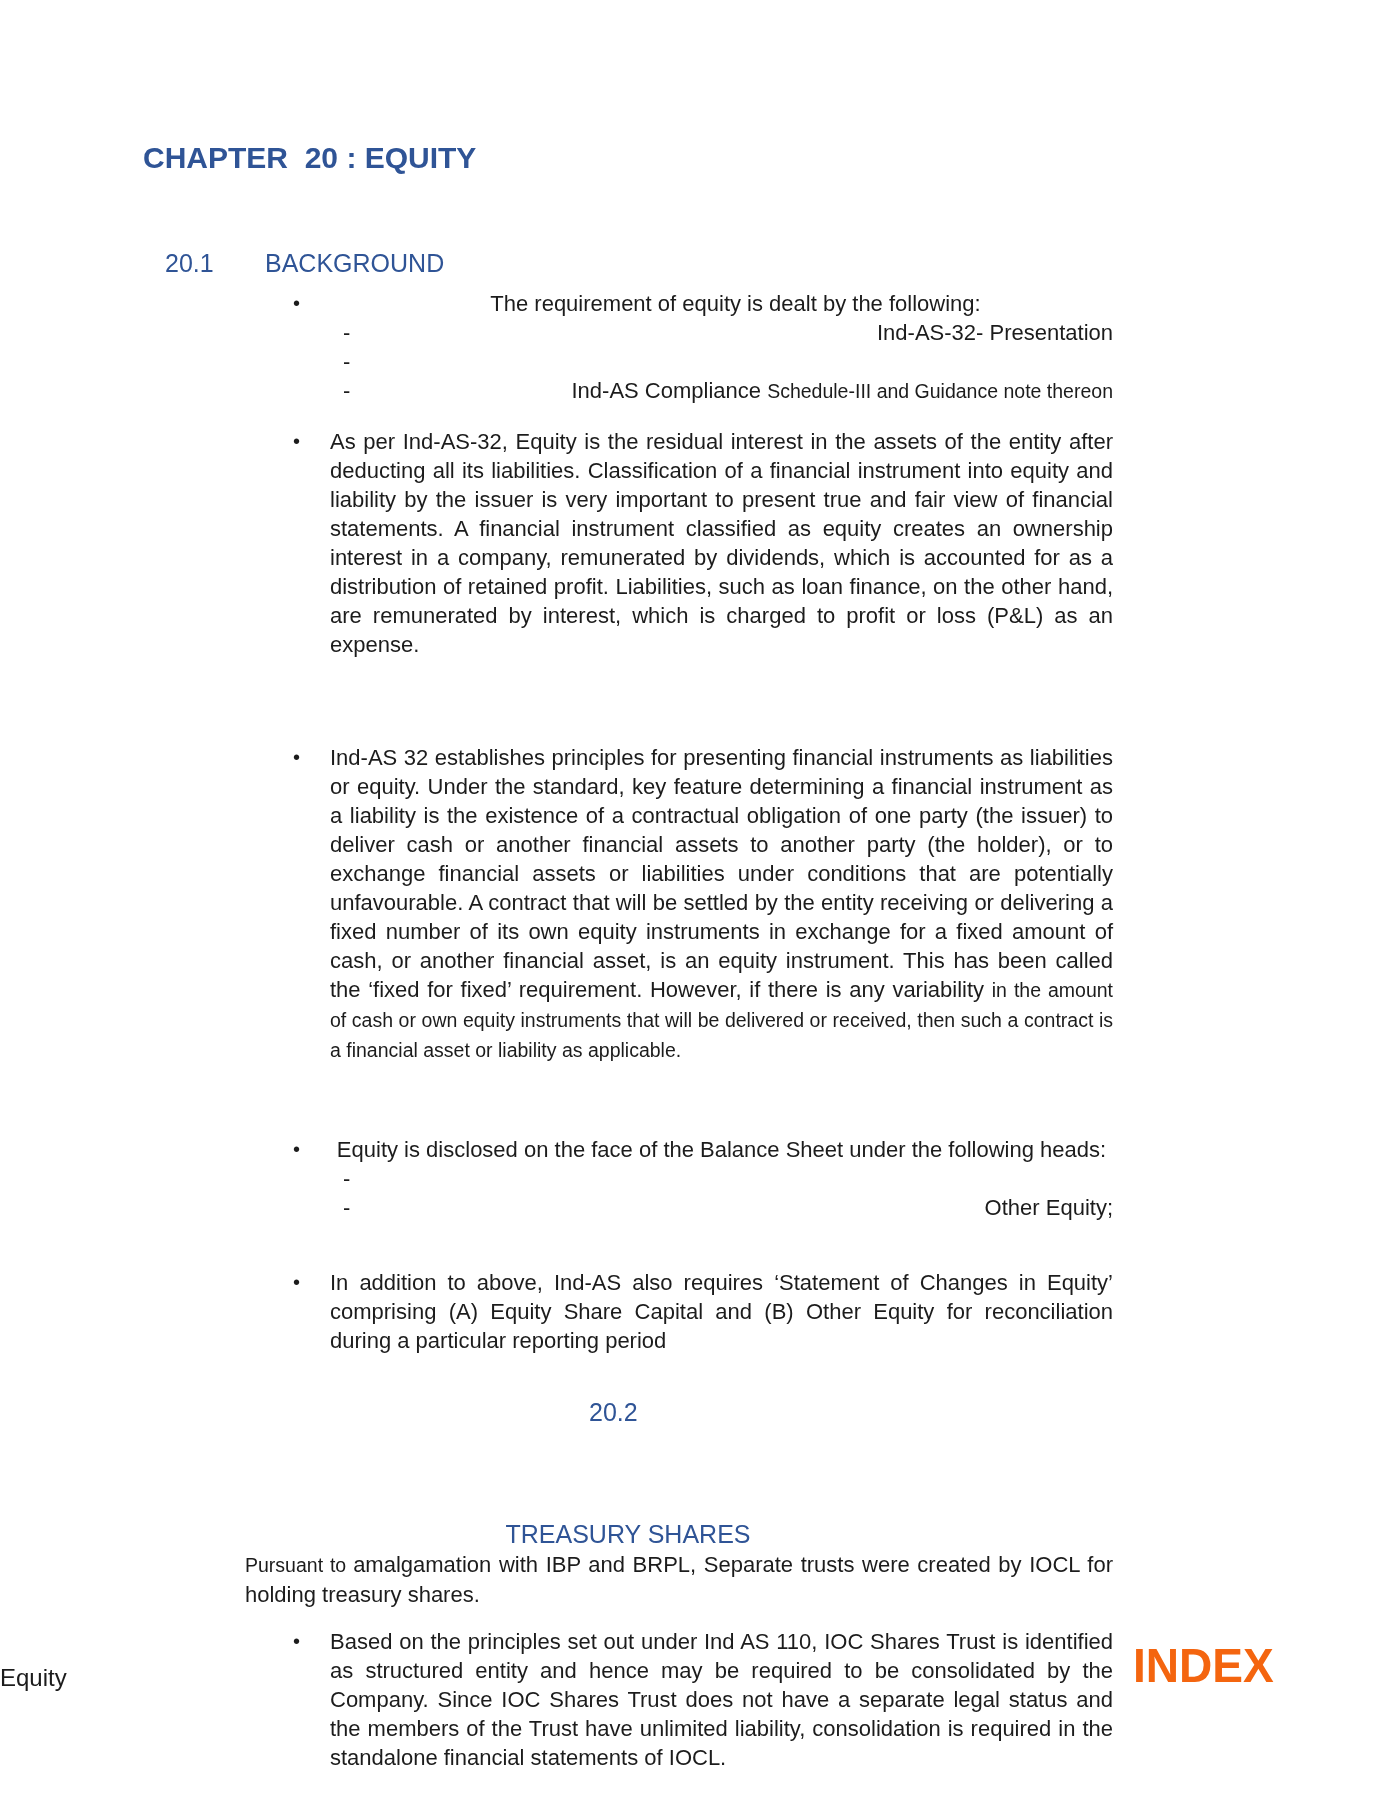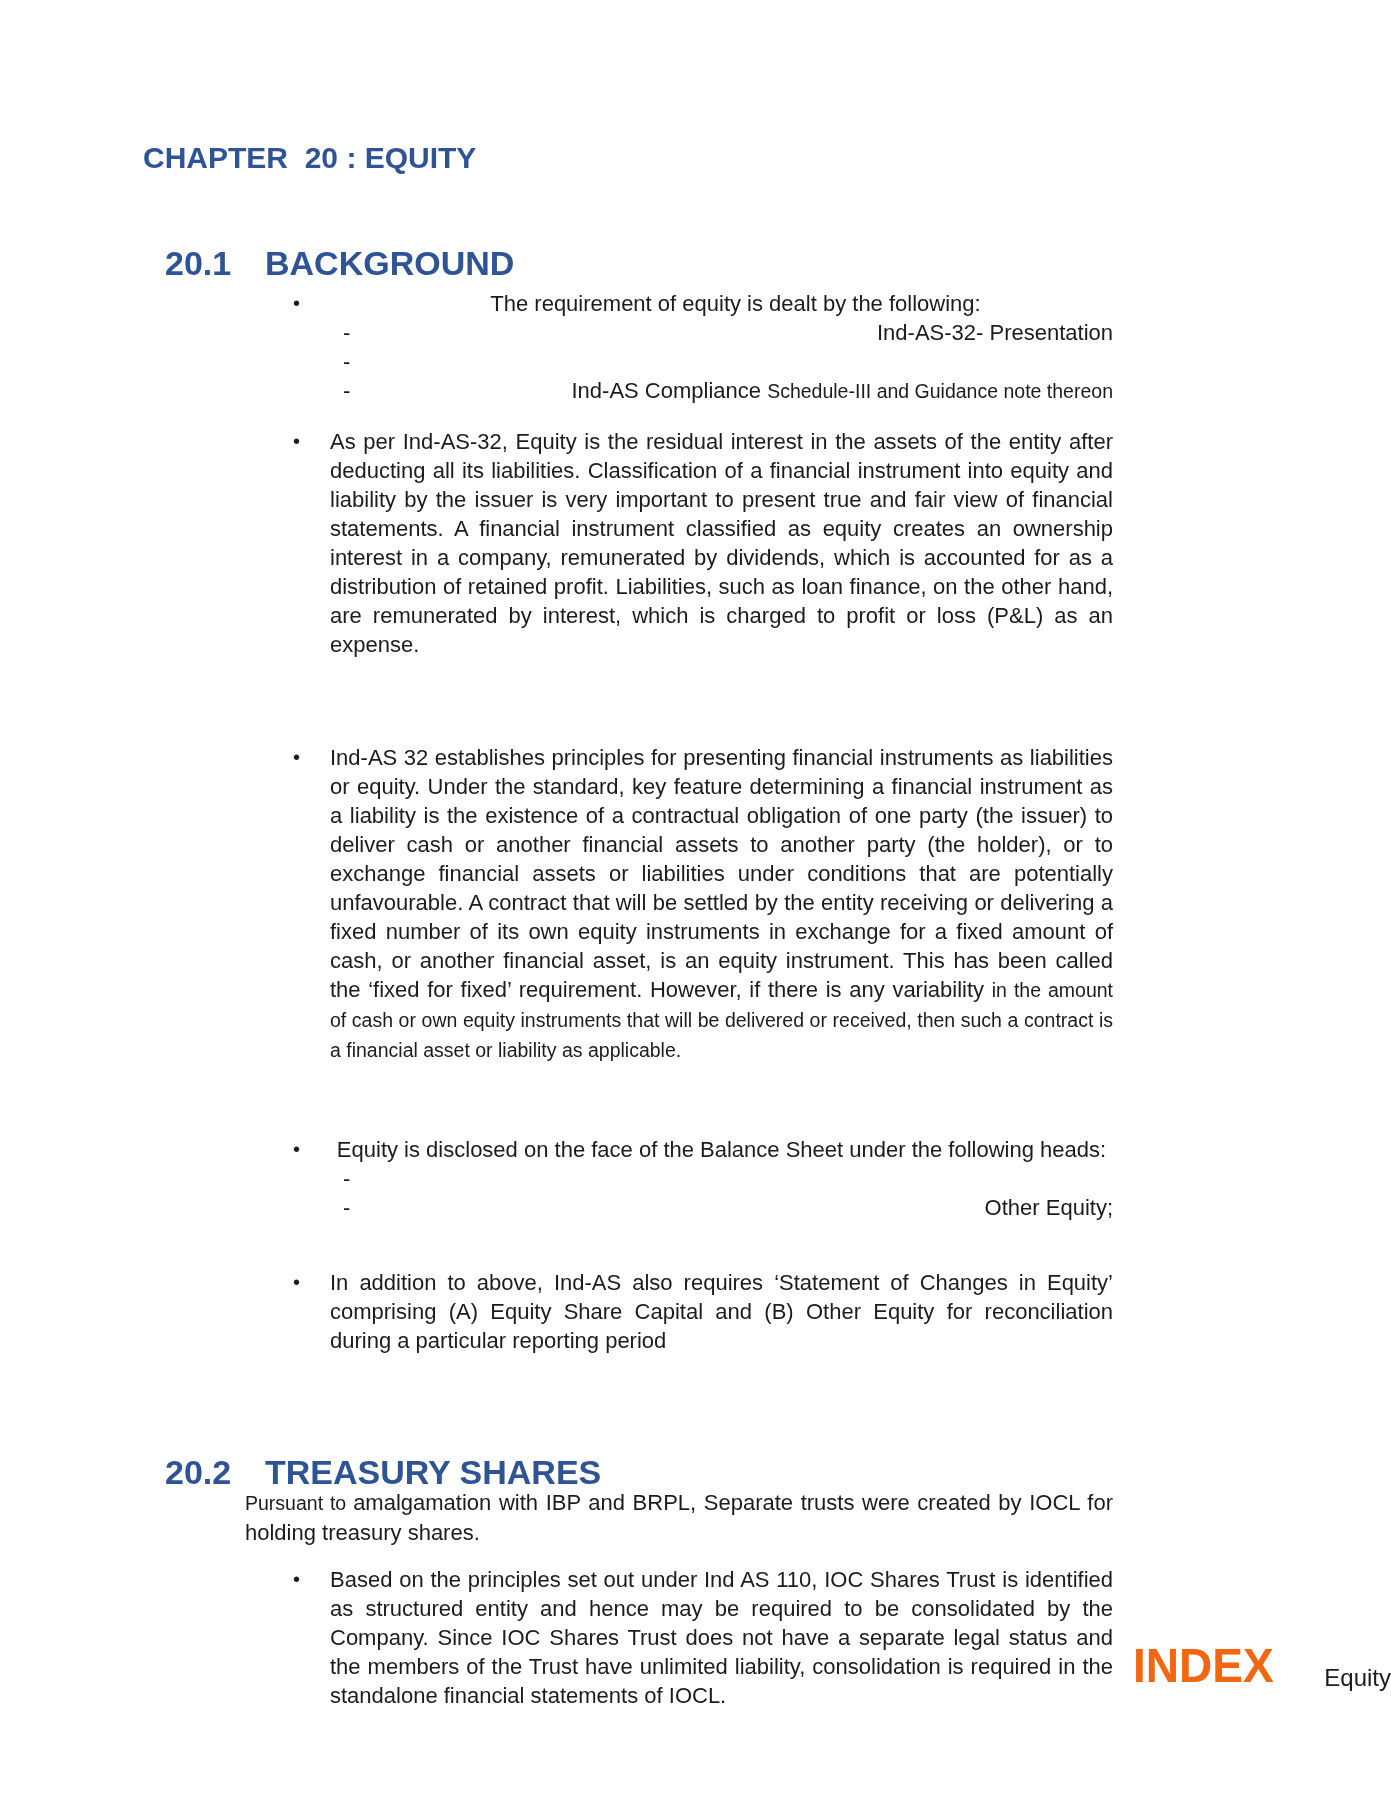--- a/index.html
+++ b/index.html
@@ -14,26 +14,26 @@
   .column { position:absolute; left:143px; top:138px; width:970px; }
 
   .title {
     font-size:30px; line-height:40px; font-weight:bold;
     color:var(--heading-color,#2F5496);
     white-space:pre-wrap;
   }
 
   .section-head {
     display:flex; align-items:center;
-    font-weight:bold; font-size:34px; line-height:31px;
+    font-weight:normal; font-size:25px; line-height:31px;
     color:var(--heading-color,#2F5496);
   }
   .section-head .num { padding-left:22px; width:122px; flex:0 0 122px; }
   .head-1 { margin-top:70px; }
-  .head-2 { margin-top:102px; }
+  .head-2 { margin-top:42px;flex-direction:column; }
 
   .bullet { display:flex; }
   .bullet .marker {
     flex:0 0 37px; width:37px; margin-left:150px;
     font-size:20px; line-height:29px;
   }
   .bullet .marker.wide { flex-basis:65px; width:65px; }
   .bullet .btext {
     flex:1; font-size:22px; line-height:29px; text-align:justify;
   }
@@ -54,21 +54,21 @@
   .b4 { margin-top:70px; }
   .b5 { margin-top:46px; }
   .intro {
     margin-left:102px;
     font-size:22px; line-height:29px; text-align:justify;
   }
   .b6 { margin-top:18px; }
 
   .footer-center {
     position:absolute; left:0; right:0; top:1664px;
-    text-align:right;
+    text-align:left;
   }
   .footer-doc-title { font-size:24px; line-height:28px; }
   .footer-page { font-size:22px; line-height:28px; }
 
   .index-link {
     position:absolute; left:1133px; top:1642px;
     font-size:48px; line-height:48px; font-weight:bold;
     color:var(--index-color,#F4650F);
     letter-spacing:0px; text-decoration:none; cursor:pointer;
     transform:scaleX(0.96); transform-origin:left;

